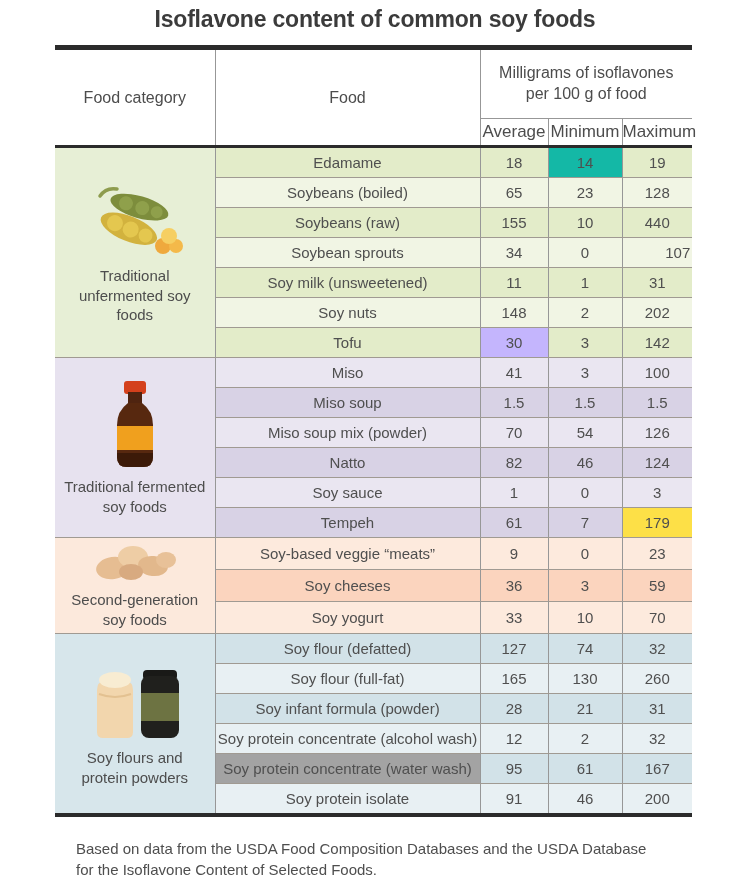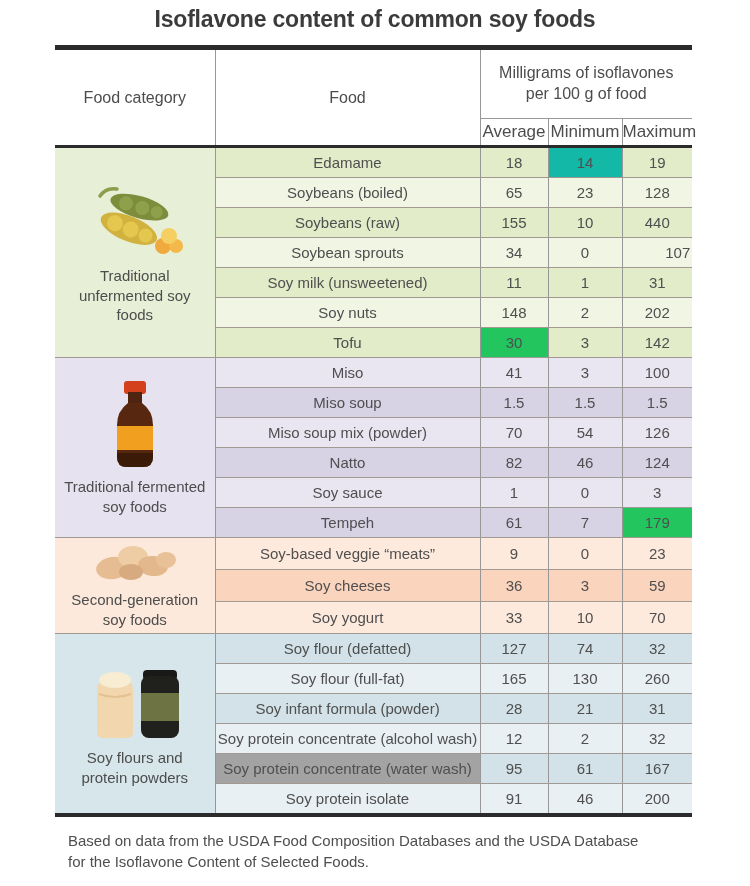--- a/index.html
+++ b/index.html
@@ -28,21 +28,21 @@
   tr.subhead th{font-size:17px;height:26px;border-bottom:3px solid #2b2b2b;color:#4d4d4d;}
   tbody td{
     height:29px;text-align:center;vertical-align:middle;font-size:15px;color:#4f4f4f;
     border-right:1px solid #979797;border-bottom:1px solid #a09a92;
   }
   td.cat-cell{vertical-align:middle;text-align:center;border-bottom:1px solid #a09a92;}
   .cat-inner{display:flex;flex-direction:column;align-items:center;justify-content:center;gap:6px;padding:4px 8px;}
   .cat-label{font-size:15px;color:#4d4d4d;line-height:1.3;}
   .cat-icon{display:block;line-height:0;}
   .footnote{
-    position:absolute;left:68px;top:830px;width:588px;margin:0;
+    position:absolute;left:68px;top:830px;width:588px;margin:8px;
     font-size:15px;line-height:1.4;color:#4e4e4e;
   }
 </style>
 </head>
 <body>
 
 <h1 class="page-title">Isoflavone content of common soy foods</h1>
 
 <table class="iso">
   <colgroup>
@@ -119,21 +119,21 @@
         <td style="background: rgb(227, 236, 201);">31</td>
       </tr>
       <tr>
         <td style="background: rgb(241, 245, 228);">Soy nuts</td>
         <td style="background: rgb(241, 245, 228);">148</td>
         <td style="background: rgb(241, 245, 228);">2</td>
         <td style="background: rgb(241, 245, 228);">202</td>
       </tr>
       <tr>
         <td style="background: rgb(227, 236, 201);">Tofu</td>
-        <td style="background: #22c55e;">30</td>
+        <td style="background: #c4b5fd;">30</td>
         <td style="background: rgb(227, 236, 201);">3</td>
         <td style="background: rgb(227, 236, 201);">142</td>
       </tr>
       <tr>
         <td rowspan="6" class="cat-cell" style="background: rgb(231, 226, 239);">
           <div class="cat-inner">
             <span class="cat-icon"><svg width="56" height="92" viewBox="0 0 56 92">
                 <rect x="17" y="2" width="22" height="13" rx="3" fill="#d4401c"></rect>
                 <rect x="21" y="13" width="14" height="14" fill="#4f2410"></rect>
                 <path d="M21 24 Q10 32 10 46 L10 78 Q10 88 20 88 L36 88 Q46 88 46 78 L46 46 Q46 32 35 24 Z" fill="#57280f"></path>
@@ -169,21 +169,21 @@
       <tr>
         <td style="background: rgb(234, 230, 241);">Soy sauce</td>
         <td style="background: rgb(234, 230, 241);">1</td>
         <td style="background: rgb(234, 230, 241);">0</td>
         <td style="background: rgb(234, 230, 241);">3</td>
       </tr>
       <tr>
         <td style="background: rgb(216, 210, 229);">Tempeh</td>
         <td style="background: rgb(216, 210, 229);">61</td>
         <td style="background: rgb(216, 210, 229);">7</td>
-        <td style="background: #22c55e;">179</td>
+        <td style="background: #fde047;">179</td>
       </tr>
       <tr>
         <td rowspan="3" class="cat-cell" style="background: rgb(252, 233, 220);">
           <div class="cat-inner">
             <span class="cat-icon"><svg width="92" height="42" viewBox="0 0 92 42">
                 <ellipse cx="24" cy="26" rx="17" ry="11" fill="#e6bd92" transform="rotate(-8 24 26)"></ellipse>
                 <ellipse cx="44" cy="15" rx="15" ry="11" fill="#eecda5"></ellipse>
                 <ellipse cx="64" cy="24" rx="15" ry="10" fill="#e2b88c" transform="rotate(6 64 24)"></ellipse>
                 <ellipse cx="42" cy="30" rx="12" ry="8" fill="#d8aa80"></ellipse>
                 <ellipse cx="77" cy="18" rx="10" ry="8" fill="#e8c198"></ellipse>

